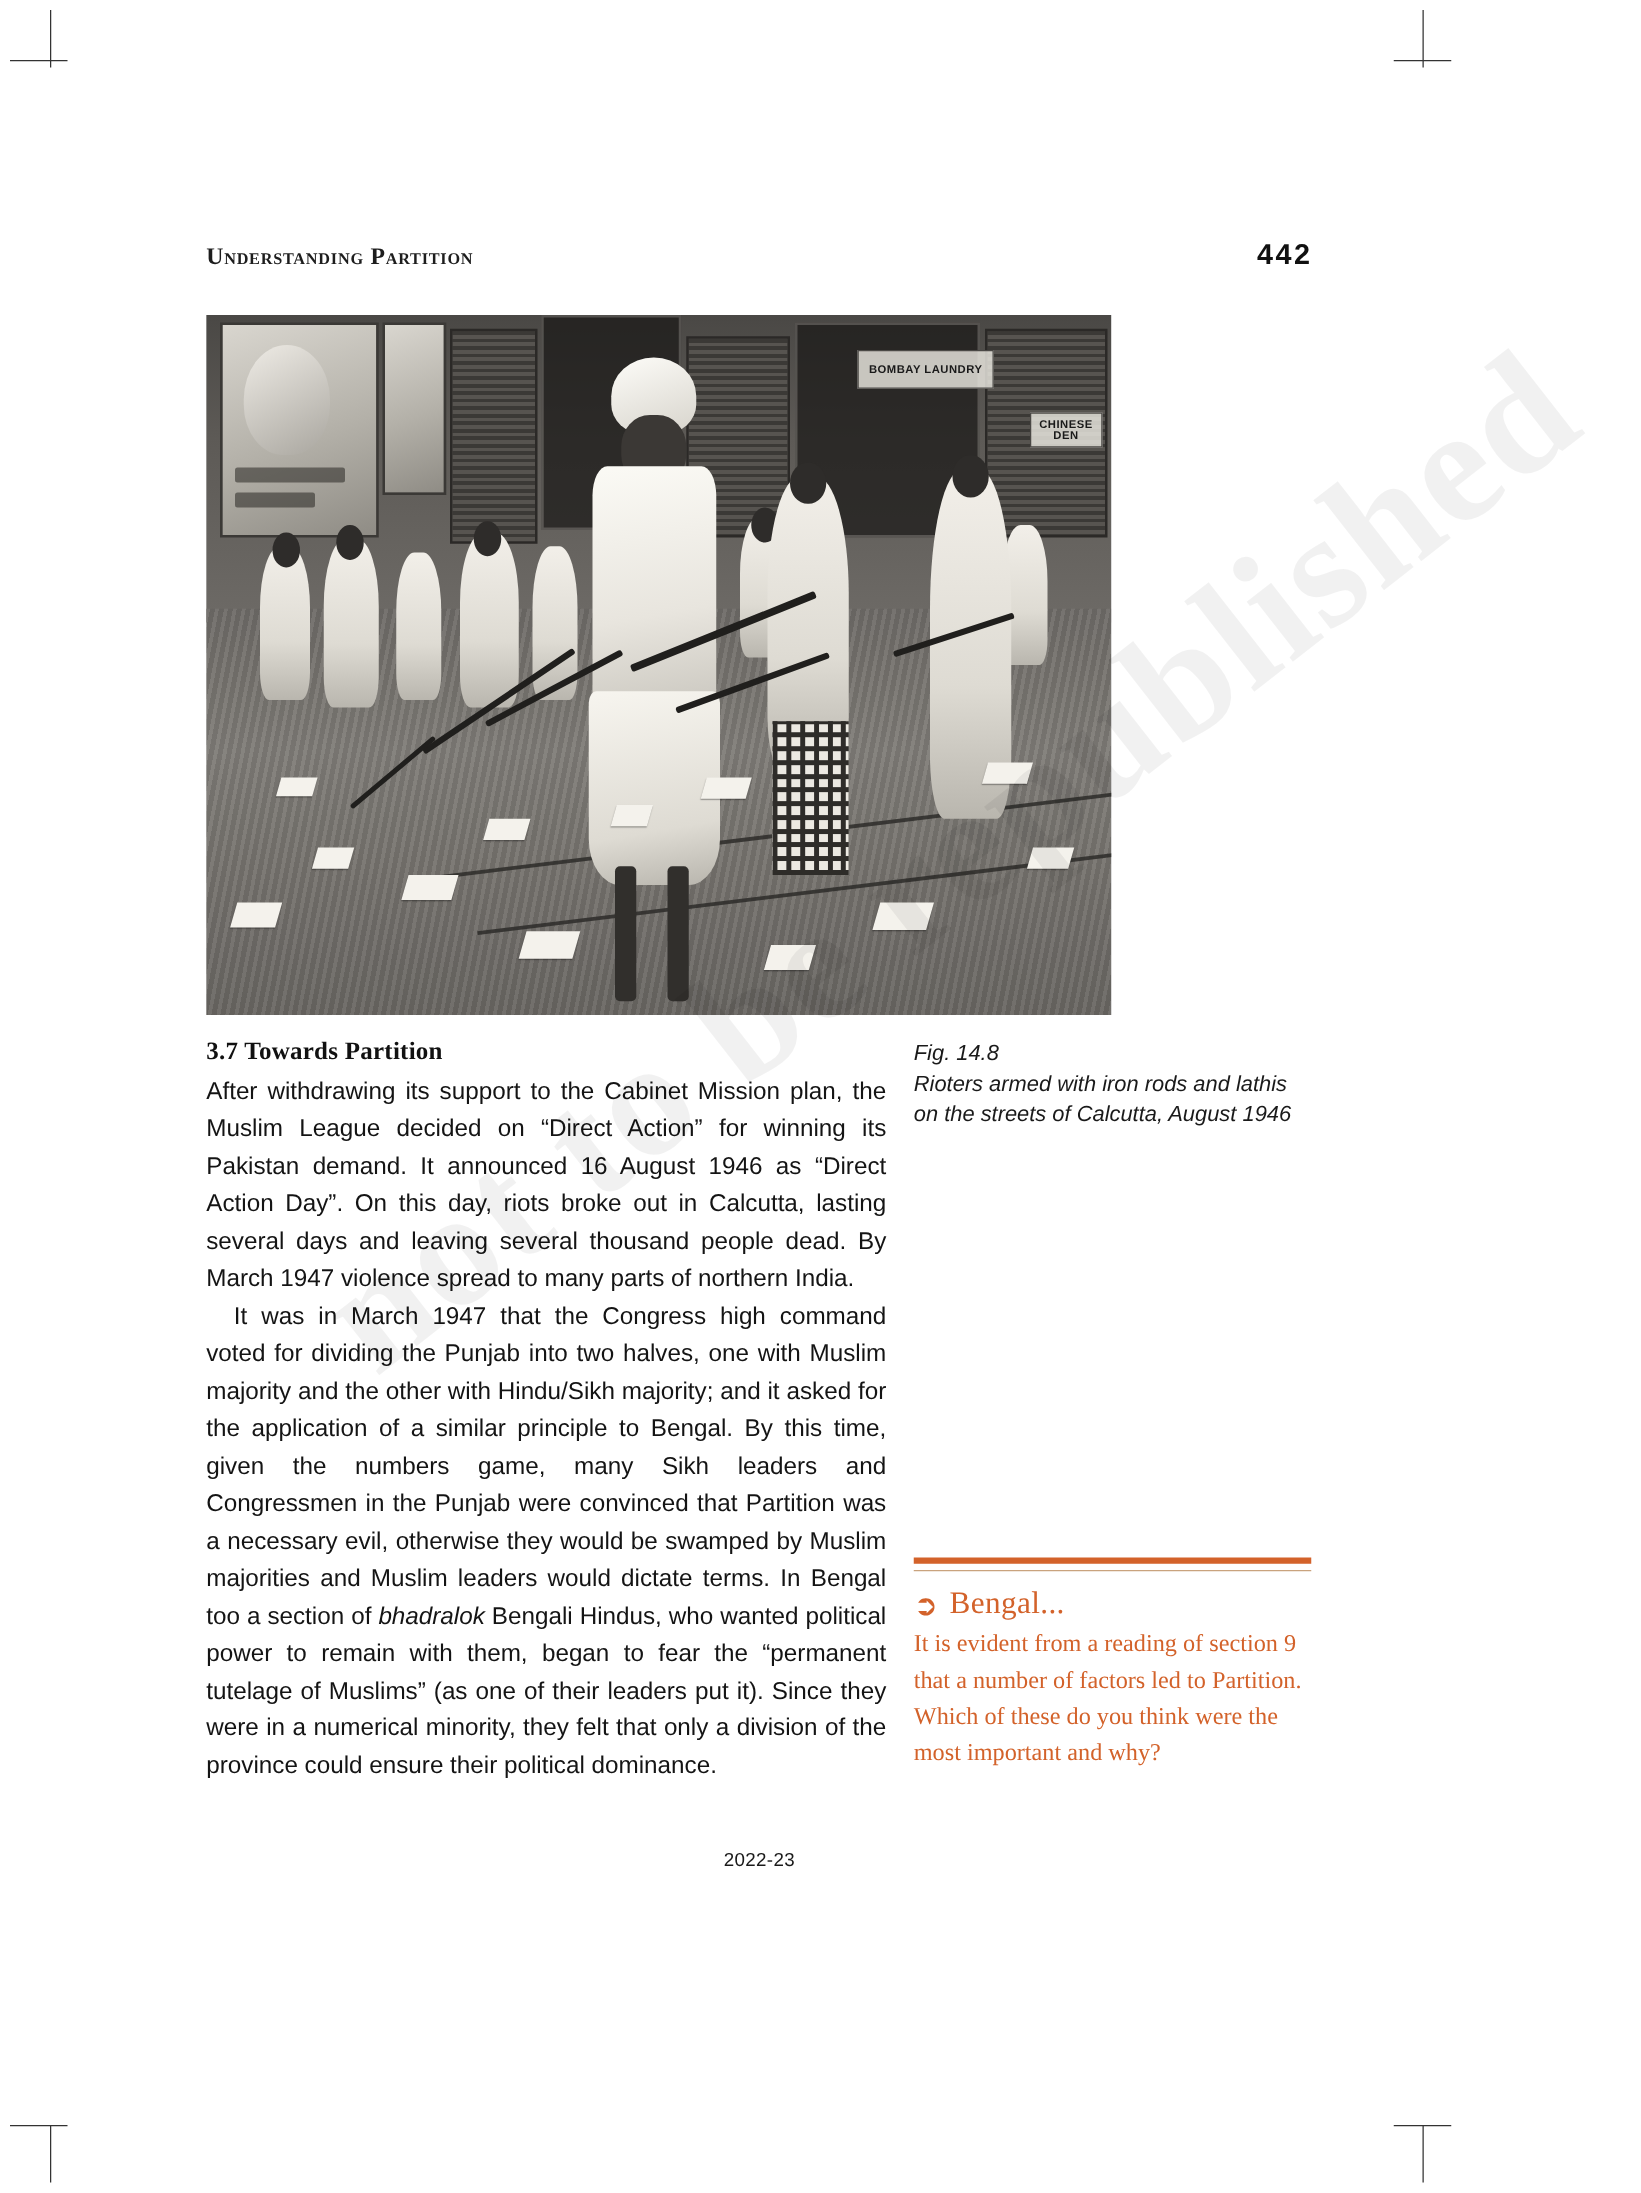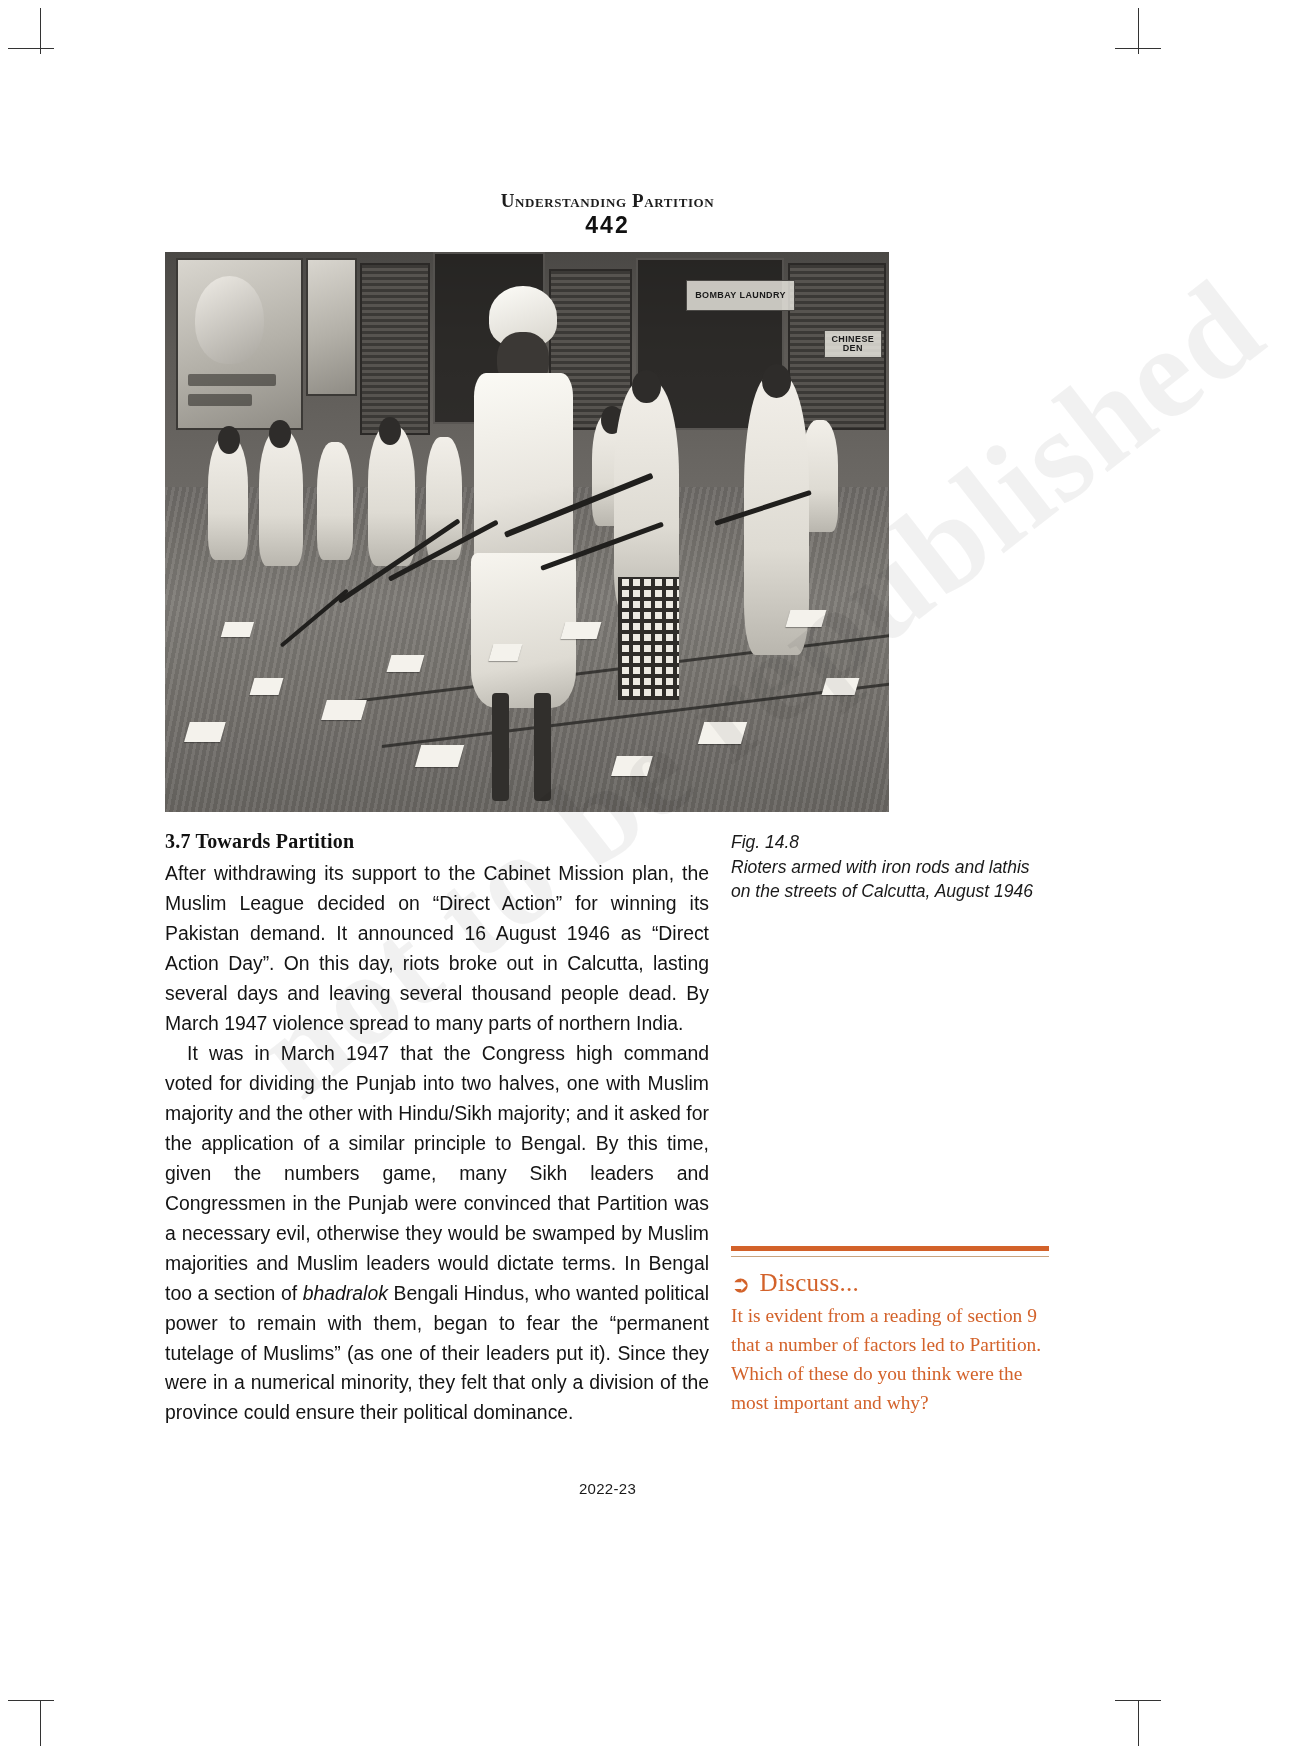--- a/index.html
+++ b/index.html
@@ -20,21 +20,21 @@
   .page{
     position:absolute;
     left:165px; top:190px;
     width:885px;
     height:1330px;
   }
 
   
   .runhead{
     position:absolute;left:0;top:0;width:885px;
-    display:flex;align-items:center;justify-content:space-between;flex-direction:column;
+    display:flex;align-items:flex-end;justify-content:space-between;
   }
   .runhead-title{
     font-family:"Liberation Serif", serif;
     font-weight:bold;
     font-size:19px;
     letter-spacing:0.6px;
     color:#1d1d1d;
     font-variant:small-caps;
     text-transform:capitalize;
   }
@@ -366,21 +366,21 @@
     <h2 class="sec-head">3.7 Towards Partition</h2>
     <p class="body-p">After withdrawing its support to the Cabinet Mission plan, the Muslim League decided on “Direct Action” for winning its Pakistan demand. It announced 16 August 1946 as “Direct Action Day”. On this day, riots broke out in Calcutta, lasting several days and leaving several thousand people dead. By March 1947 violence spread to many parts of northern India.</p>
     <p class="body-p"><span>It was in March 1947 that the Congress high command voted for dividing the Punjab into two halves, one with Muslim majority and the other with Hindu/Sikh majority; and it asked for the application of a similar principle to Bengal. By this time, given the numbers game, many Sikh leaders and Congressmen in the Punjab were convinced that Partition was a necessary evil, otherwise they would be swamped by Muslim majorities and Muslim leaders would dictate terms. In Bengal too a section of </span><i>bhadralok</i><span> Bengali Hindus, who wanted political power to remain with them, began to fear the “permanent tutelage of Muslims” (as one of their leaders put it). Since they were in a numerical minority, they felt that only a division of the province could ensure their political dominance.</span></p>
   </div>
 
   <div class="discuss">
     <div class="rule-thick"></div>
     <div class="rule-thin"></div>
     <div class="discuss-title">
       <span class="arrow-icon">➲</span>
-      <span>Discuss...</span>
+      <span>Bengal...</span>
     </div>
     <div class="discuss-body">It is evident from a reading of section 9 that a number of factors led to Partition. Which of these do you think were the most important and why?</div>
   </div>
 
   <div class="footer">2022-23</div>
 </div>
 
 <div class="watermark">
   <div class="wm-text">not to be republished</div>
 </div>

